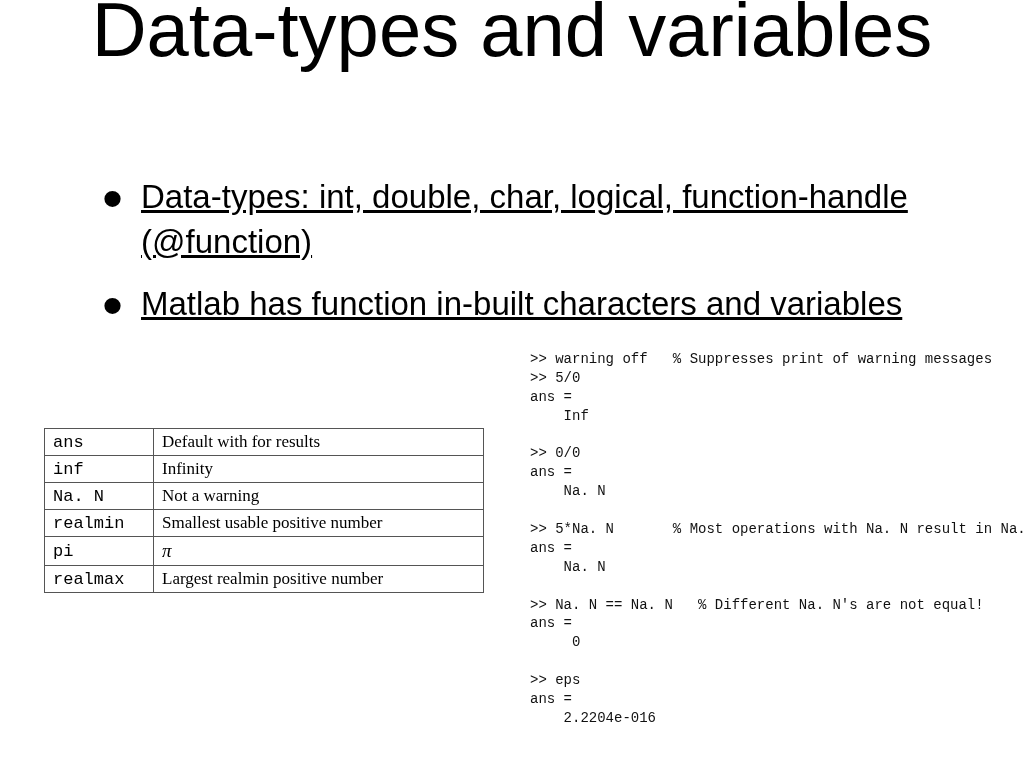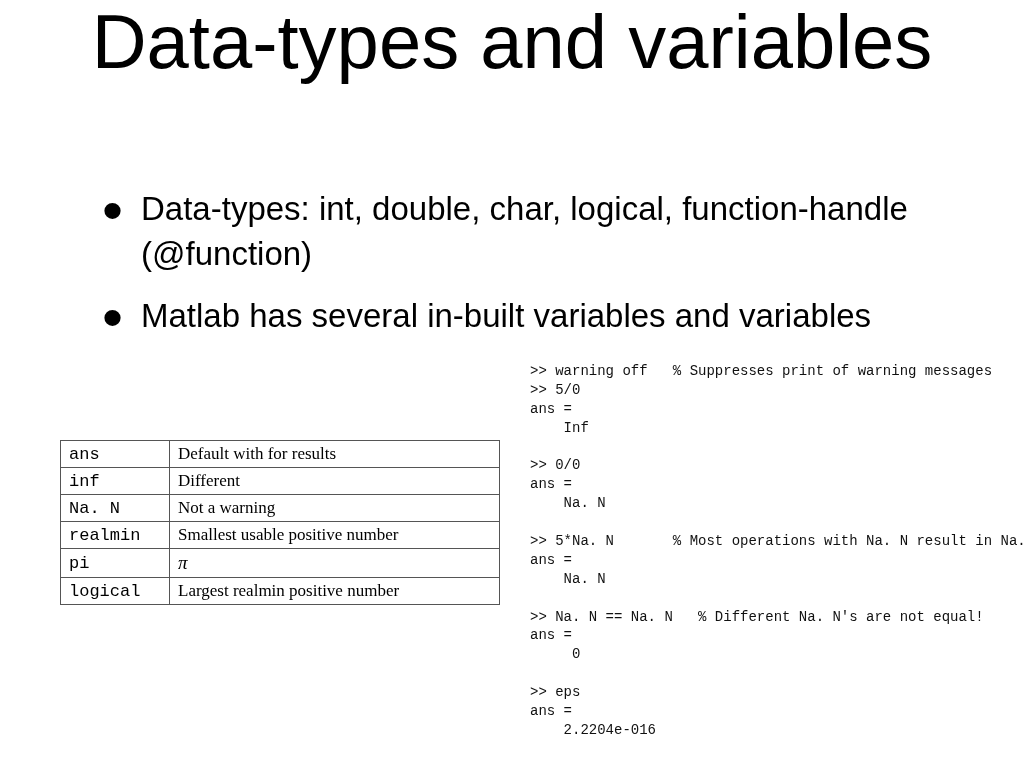--- a/index.html
+++ b/index.html
@@ -10,21 +10,20 @@
     background: #fff;
     font-family: Arial, Helvetica, sans-serif;
     color: #000;
     position: relative;
     overflow: hidden;
   }
   .slide {
     width: 1024px;
     height: 736px;
     position: relative;
-    margin-top: 12px;
   }
   .title {
     position: absolute;
     top: -10px;
     left: 0;
     right: 0;
     text-align: center;
     font-size: 76px;
     line-height: 1.05;
     font-weight: normal;
@@ -43,25 +42,26 @@
   .dot {
     font-size: 60px;
     line-height: 0.6;
     margin-right: 18px;
     margin-left: -8px;
     margin-top: 6px;
   }
   .bullet-text {
     font-size: 33px;
     line-height: 1.35;
+    text-decoration: underline;
   }
   .table-wrap {
     position: absolute;
     top: 428px;
-    left: 60px;
+    left: 44px;
     width: 440px;
   }
   table.vars {
     border-collapse: collapse;
     width: 100%;
     font-family: Georgia, 'Times New Roman', serif;
     font-size: 17px;
   }
   table.vars td {
     border: 1px solid #555;
@@ -112,49 +112,49 @@
 
   <div class="title">Data-types and variables</div>
 
   <div class="bullets">
     <div class="bullet">
       <div class="dot">•</div>
       <div class="bullet-text">Data-types: int, double, char, logical, function-handle (@function)</div>
     </div>
     <div class="bullet">
       <div class="dot">•</div>
-      <div class="bullet-text">Matlab has several in-built variables and variables</div>
+      <div class="bullet-text">Matlab has function in-built characters and variables</div>
     </div>
   </div>
 
   <div class="table-wrap">
     <table class="vars">
       <tbody>
           <tr>
         <td class="k">ans</td>
         <td>Default with for results</td>
       </tr>
       <tr>
         <td class="k">inf</td>
-        <td>Different</td>
+        <td>Infinity</td>
       </tr>
       <tr>
         <td class="k">Na. N</td>
         <td>Not a warning</td>
       </tr>
       <tr>
         <td class="k">realmin</td>
         <td>Smallest usable positive number</td>
       </tr>
       <tr>
         <td class="k">pi</td>
         <td><span class="pi-sym">π</span></td>
       </tr>
       <tr>
-        <td class="k">logical</td>
+        <td class="k">realmax</td>
         <td>Largest realmin positive number</td>
       </tr>
     </tbody>
       </table>
   </div>
 
   <div class="code-col"><span>&gt;&gt; warning off   % Suppresses print of warning messages</span>
 <span>&gt;&gt; 5/0</span>
 <span>ans =</span>
 <span>    Inf</span>

